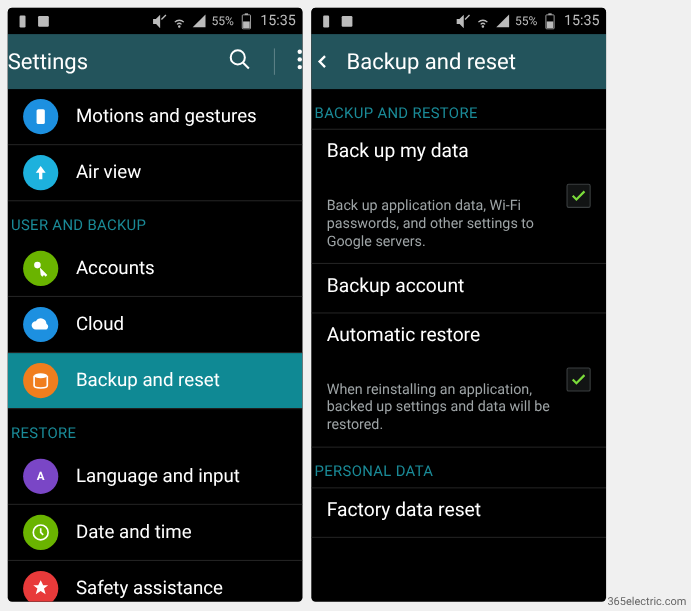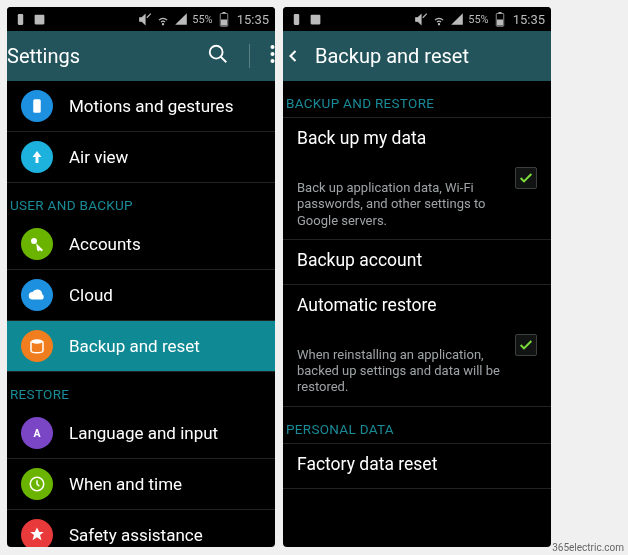--- a/index.html
+++ b/index.html
@@ -225,21 +225,21 @@
           <span>Language and input</span>
         </div>
         <div class="divider"></div>
         <div class="row">
           <div class="ico" style="background: rgb(106, 180, 0);">
             <svg width="18" height="18" viewBox="0 0 24 24" fill="none" stroke="#fff" stroke-width="2">
               <circle cx="12" cy="12" r="9"></circle>
               <path d="M12 7v5l3 3"></path>
             </svg>
           </div>
-          <span>When and time</span>
+          <span>Date and time</span>
         </div>
         <div class="divider"></div>
         <div class="row">
           <div class="ico" style="background: rgb(232, 58, 58);">
             <svg width="18" height="18" viewBox="0 0 24 24" fill="#fff">
               <path d="M12 2l3 6h6l-5 4 2 7-6-4-6 4 2-7-5-4h6z"></path>
             </svg>
           </div>
           <span>Safety assistance</span>
         </div>

